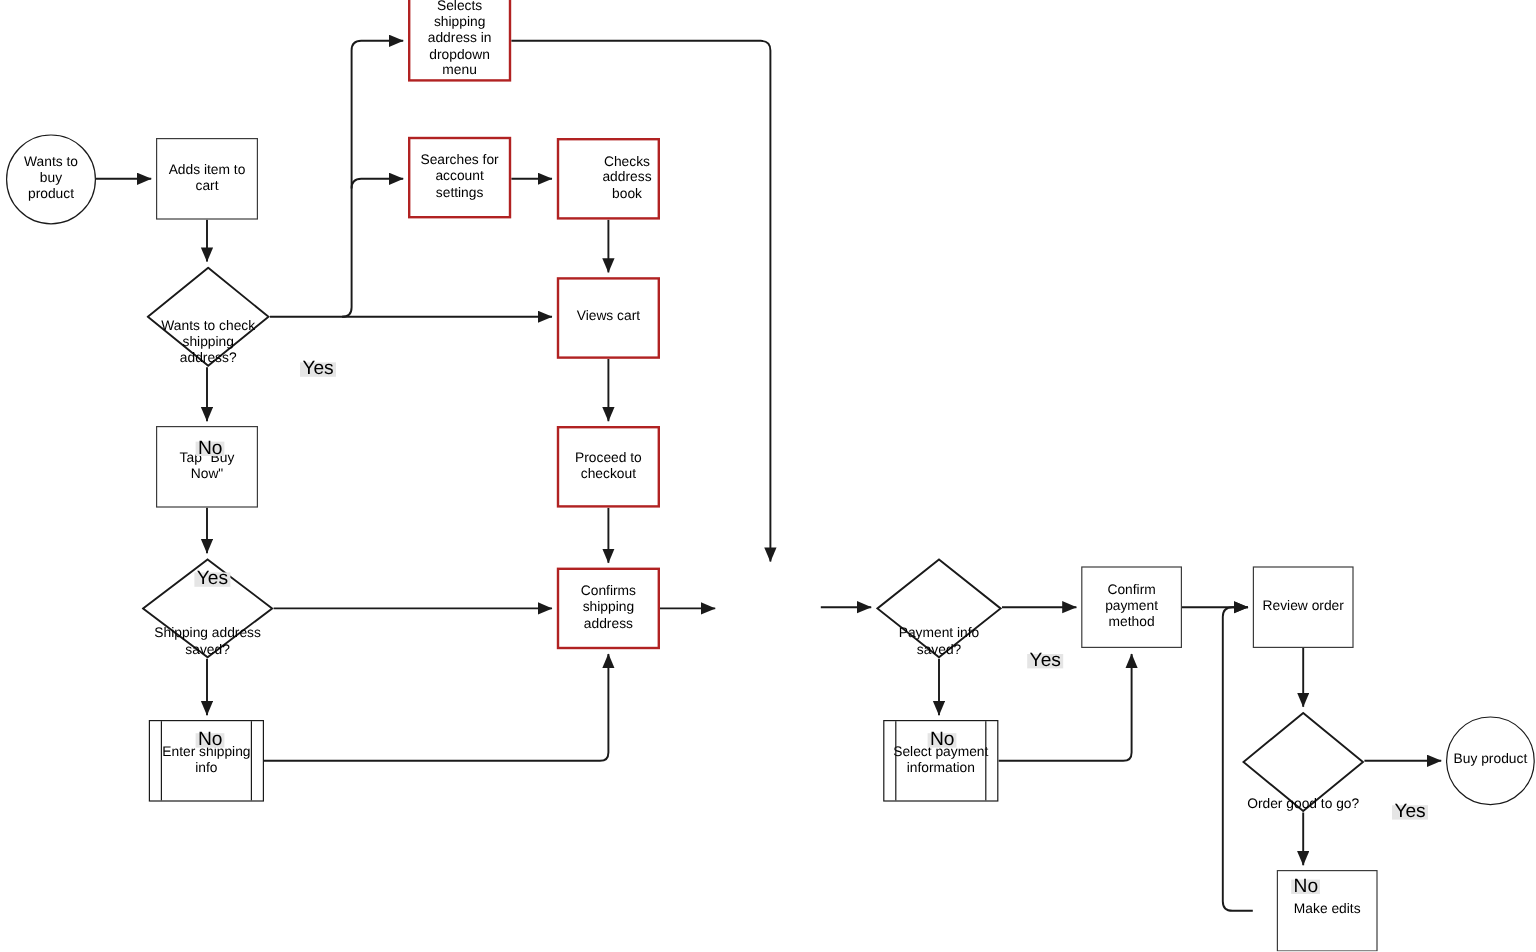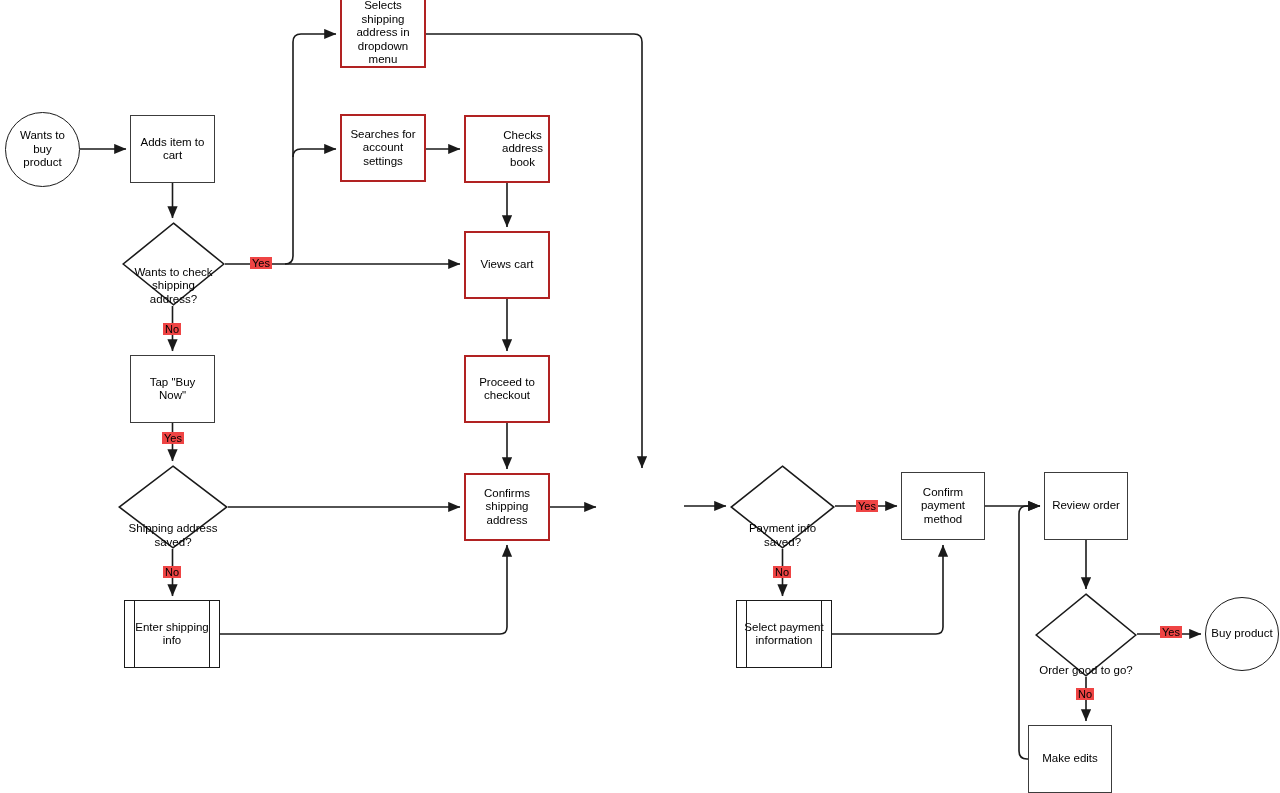--- a/index.html
+++ b/index.html
@@ -74,27 +74,28 @@
   .decision .dshape {
     position: absolute;
     left: 0; top: 0; right: 0; bottom: 0;
   }
   .decision .lbl {
     position: relative;
     z-index: 2;
   }
   .edge-label {
     position: absolute;
-    font-size: 11px;
+    font-size: 16px;
     line-height: 12px;
     color: #000000;
-    background: #ef4444;
+    background: #e5e5e5;
     padding: 0 2px;
     z-index: 4;
     white-space: nowrap;
+    margin-top: 45px;
   }
 </style>
 </head>
 <body>
 
 <div id="canvas">
 
   <svg id="edges" viewBox="0 0 1280 793" xmlns="http://www.w3.org/2000/svg">
     <defs>
       <marker id="arrow" markerWidth="9" markerHeight="9" refX="7.4" refY="3.2" orient="auto" markerUnits="strokeWidth">
@@ -243,21 +244,21 @@
     <span class="lbl">Review order</span>
   </div>
 
   <div class="node decision" style="left:1035px; top:593px; width:102px; height:84px;">
     <svg class="dshape" viewBox="0 0 102 84" preserveAspectRatio="none">
       <polygon points="51,1.2 100.8,42 51,82.8 1.2,42" fill="#ffffff" stroke="#1a1a1a" stroke-width="1.6"></polygon>
     </svg>
     <span class="lbl">Order good to go?</span>
   </div>
 
-  <div class="node proc" style="left:1028px; top:725px; width:84px; height:68px;">
+  <div class="node proc" style="left:1064px; top:725px; width:84px; height:68px;">
     <span class="lbl">Make edits</span>
   </div>
 
   <div class="node terminator" style="left:1205px; top:597px; width:74px; height:74px;">
     <span class="lbl">Buy product</span>
   </div>
 
   <span class="edge-label" style="left:250px; top:257px;">Yes</span>
   <span class="edge-label" style="left:163px; top:323px;">No</span>
   <span class="edge-label" style="left:162px; top:432px;">Yes</span>

